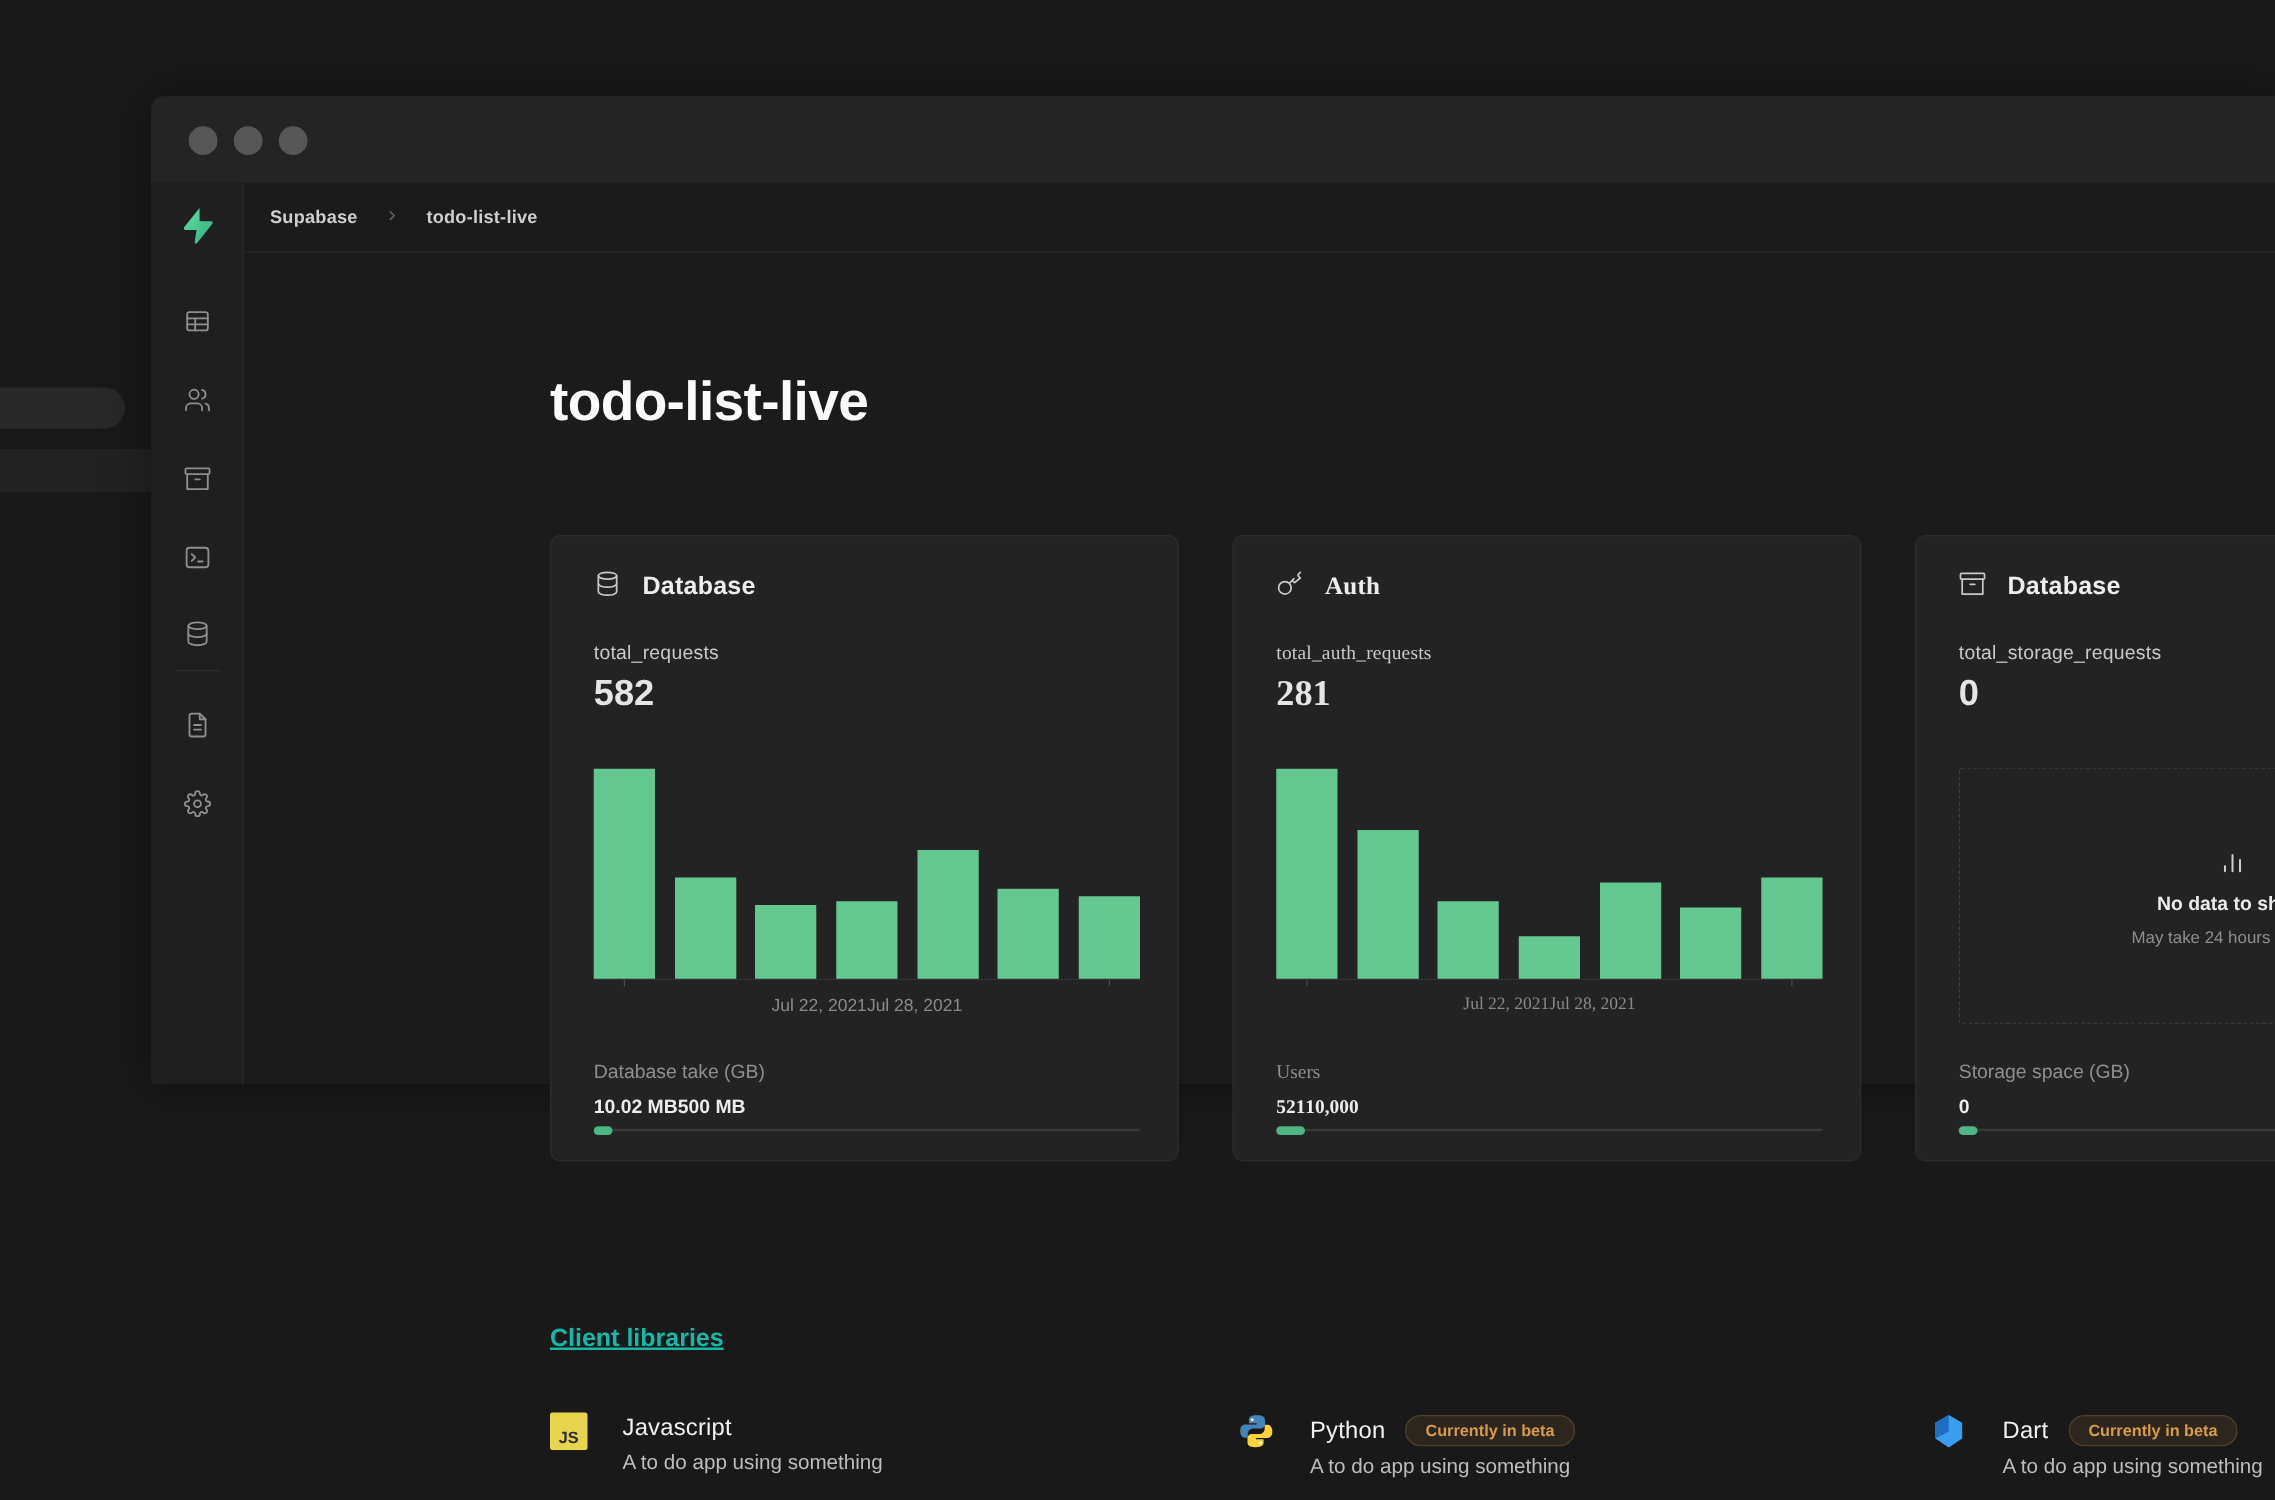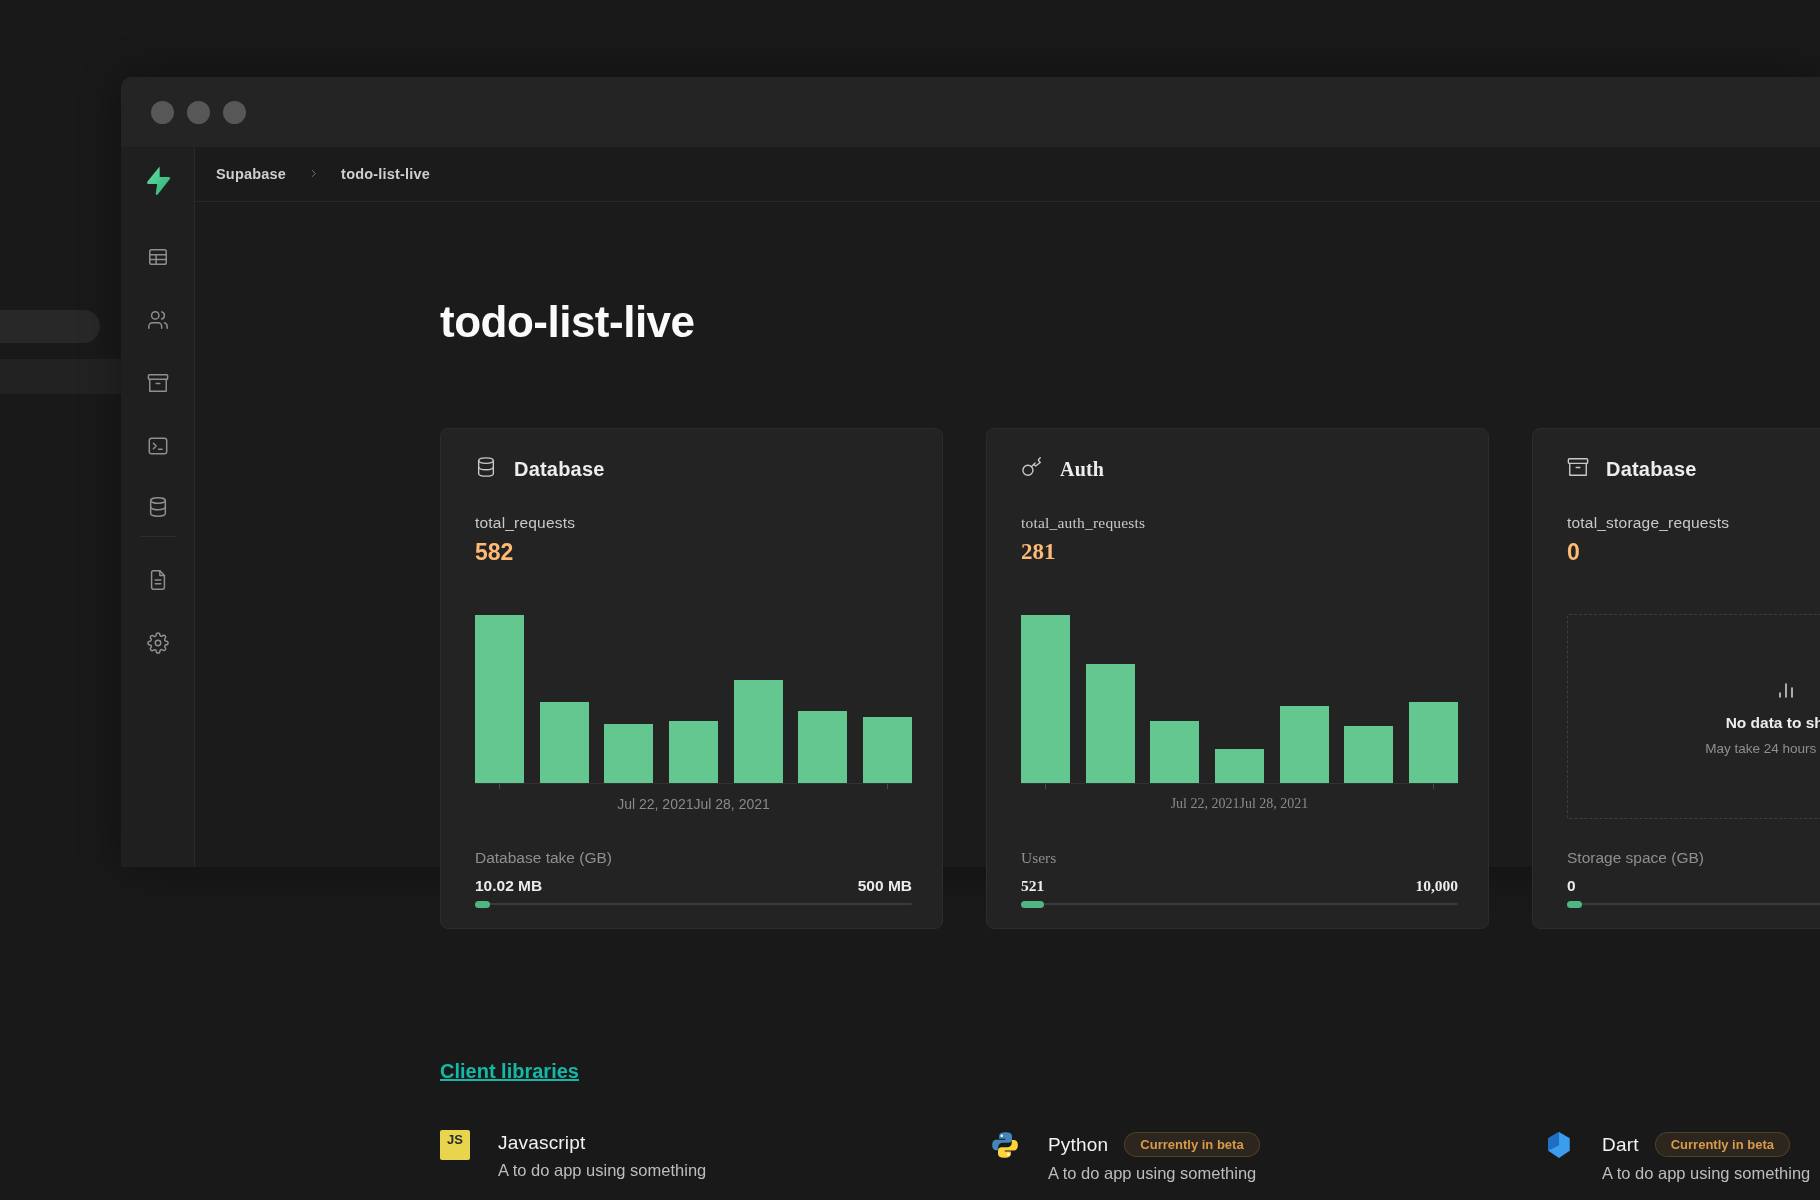--- a/index.html
+++ b/index.html
@@ -35,46 +35,46 @@
 
   .page-title { position:absolute; left:319px; top:150px; font-size:44px; font-weight:700; letter-spacing:-.5px; color:#fafafa; }
 
   
   .card { position:absolute; top:281px; width:503px; height:501px; background:#232323; border:1px solid #2c2c2c; border-radius:8px; }
   .card.c0 { left:319px; } .card.c1 { left:865px;font-family:Liberation Serif, serif; } .card.c2 { left:1411px; }
   .card-head { position:absolute; left:34px; top:27px; display:flex; align-items:center; gap:17px; }
   .card-head svg { stroke:#c9c9c9; fill:none; stroke-width:1.5; stroke-linecap:round; stroke-linejoin:round; }
   .card-title { font-size:20px; font-weight:700; color:#ededed; letter-spacing:.2px; }
   .metric-label { position:absolute; left:34px; top:85px; font-size:15.5px; color:#c9c9c9; letter-spacing:.2px; }
-  .metric-value { position:absolute; left:34px; top:110px; font-size:23px; font-weight:700; color:#fdba74; }
+  .metric-value { position:absolute; left:34px; top:110px; font-size:29px; font-weight:700; color:#e5e5e5; }
 
   .chart { position:absolute; left:34px; top:186px; width:437px; height:169px; border-bottom:1px solid #323232; display:flex; align-items:flex-end; justify-content:space-between; }
   .bar { width:49px; background:#65c790; }
   .tick { position:absolute; bottom:-6px; width:1px; height:5px; background:#4a4a4a; }
   .tick.t-left { left:24px; } .tick.t-right { right:24px; }
   .chart-dates { position:absolute; left:34px; top:367px; width:437px; display:flex; justify-content:center; font-size:14px; color:#8a8a8a; }
 
   .usage-label { position:absolute; left:34px; top:420px; font-size:15.5px; color:#8f8f8f; }
-  .usage-values { position:absolute; left:34px; top:448px; width:437px; display:flex; justify-content:space-between; font-size:15.5px; font-weight:700; color:#ececec;gap:28px; }
+  .usage-values { position:absolute; left:34px; top:448px; width:437px; display:flex; font-size:15.5px; font-weight:700; color:#ececec; }
   .progress { position:absolute; left:34px; top:472px; width:437px; height:7px; }
   .progress .track { position:absolute; left:0; right:0; top:2px; height:2px; background:#3a3a3a; border-radius:1px; }
   .progress .fill { position:absolute; left:0; top:0; height:7px; min-width:15px; border-radius:4px; background:#4fb583; }
 
   
   .empty-box { position:absolute; left:34px; top:185px; width:437px; height:205px; border:1px dashed #3e3e3e; border-radius:2px; display:flex; flex-direction:column; align-items:center; justify-content:center; gap:9px; }
   .empty-box svg { stroke:#cfcfcf; fill:none; stroke-width:1.6; stroke-linecap:round; }
   .empty-title { font-size:15.5px; font-weight:700; color:#ececec; white-space:nowrap; }
   .empty-sub { font-size:13.5px; color:#8f8f8f; white-space:nowrap; }
 
   
   .libs-heading { position:absolute; left:319px; top:913px; font-size:20px; font-weight:700; color:#14b8a6;text-decoration:underline; }
   .lib { position:absolute; top:983px; display:flex; gap:28px; }
   .lib.l0 { left:319px; } .lib.l1 { left:869px; } .lib.l2 { left:1423px; }
   .lib-icon { width:30px; height:30px; flex:0 0 30px; }
-  .js-badge { width:30px; height:30px; background:#e8d44d; border-radius:2px; display:flex; align-items:flex-end; justify-content:center; font-size:13px; font-weight:800; color:#2b2b2b; padding-bottom:13px; }
+  .js-badge { width:30px; height:30px; background:#e8d44d; border-radius:2px; display:flex; align-items:flex-end; justify-content:center; font-size:13px; font-weight:800; color:#2b2b2b; padding-bottom:3px; }
   .lib-text { display:flex; flex-direction:column; gap:7px; padding-top:2px; }
   .lib-name-row { display:flex; align-items:center; gap:16px; }
   .lib-name { font-size:19px; font-weight:500; color:#f2f2f2; letter-spacing:.2px; }
   .beta-badge { font-size:13px; font-weight:700; color:#d79b4b; background:rgba(216,158,74,.10); border:1px solid rgba(216,158,74,.22); border-radius:13px; padding:4px 15px; white-space:nowrap; }
   .lib-desc { font-size:16.5px; color:#bdbdbd; white-space:nowrap; }
 </style>
 </head>
 <body>
 
 <div class="bg-pill"></div>

